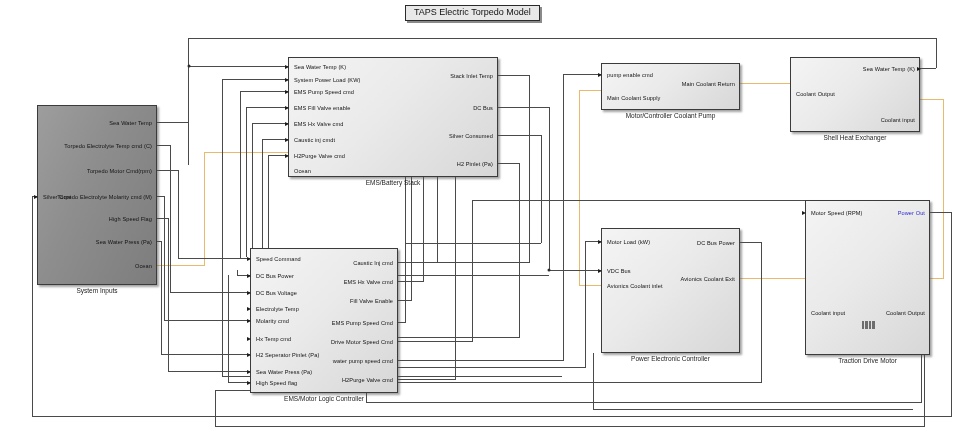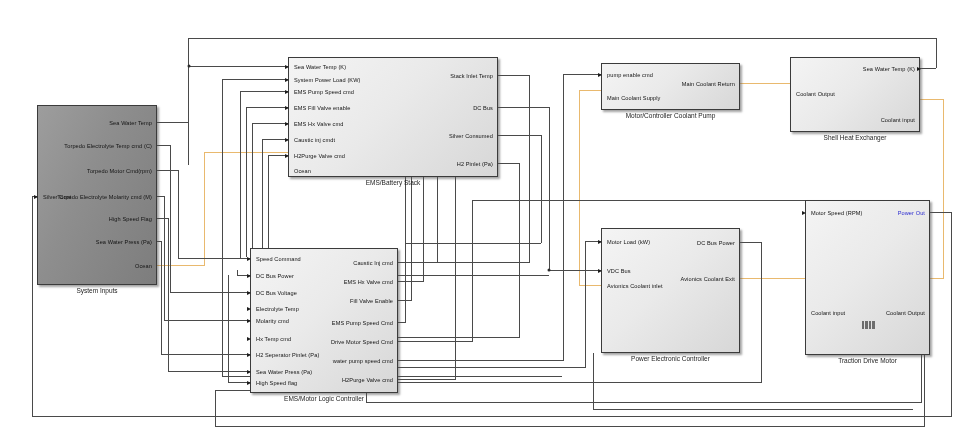--- a/index.html
+++ b/index.html
@@ -53,20 +53,21 @@
   
   .mask-glyph{position:absolute;display:flex;gap:1px;}
   .mask-glyph i{display:block;width:2px;height:8px;background:#6d6d6d;}
   .mask-glyph i.w2{width:3px;}
 </style>
 </head>
 <body>
 
 <div id="canvas">
 
+  <div class="title-box">TAPS Electric Torpedo Model</div>
 
   <div>
 
     <div class="w wh or" style="left:157px;top:265px;width:48px;height:1.4px;"></div>
     <div class="w wv or" style="left:204px;top:152px;height:114px;width:1.4px;"></div>
     <div class="w wh or" style="left:204px;top:152px;width:86px;height:1.4px;"></div>
 
     <div class="w wv or" style="left:579px;top:90px;height:196px;width:1.4px;"></div>
     <div class="w wh or" style="left:579px;top:90px;width:22px;height:1.4px;"></div>
     <div class="w wh or" style="left:579px;top:285px;width:22px;height:1.4px;"></div>

